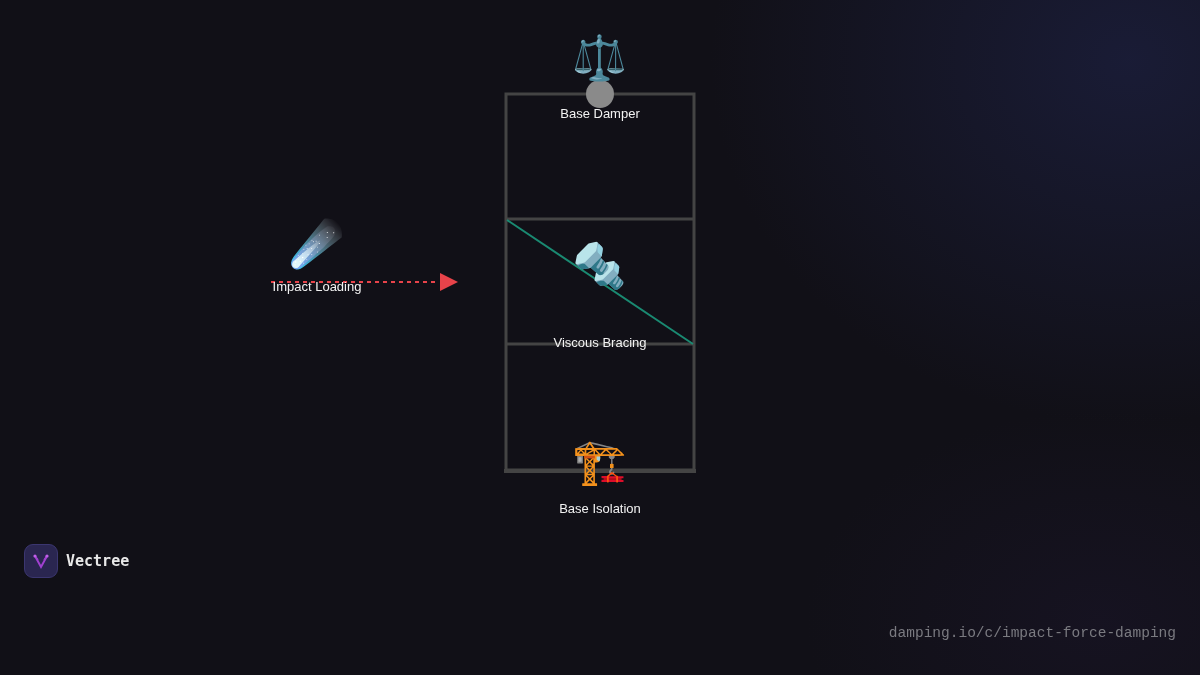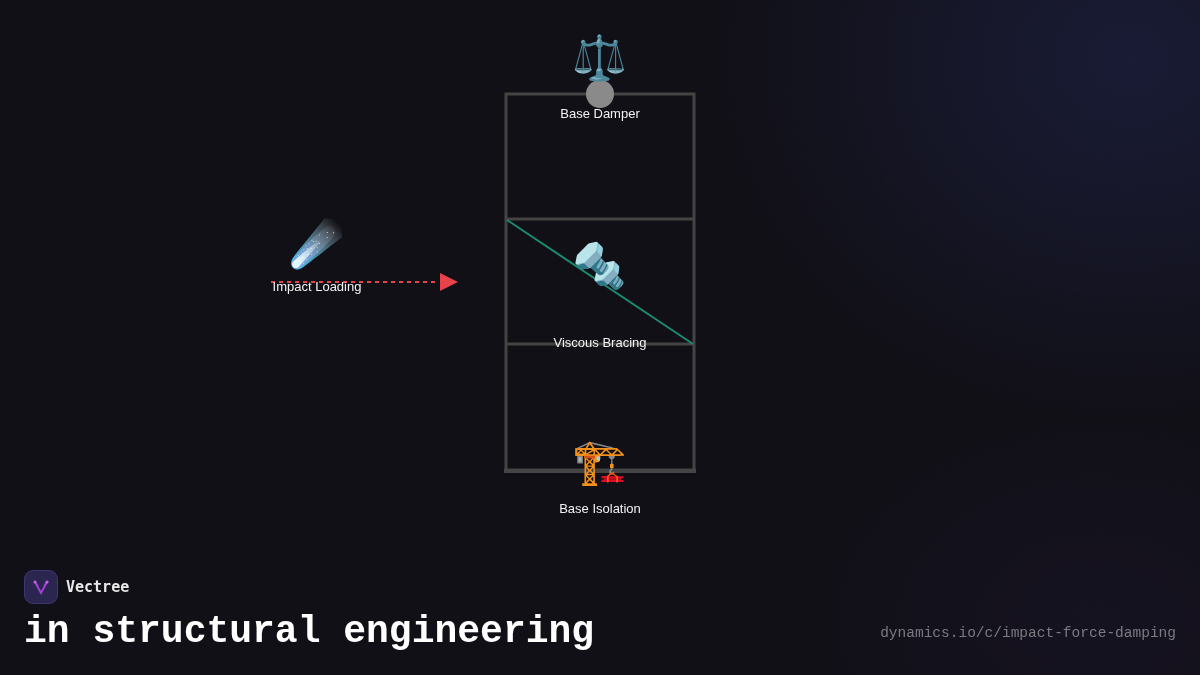--- a/index.html
+++ b/index.html
@@ -14,21 +14,21 @@
         radial-gradient(ellipse 600px 520px at 1130px 60px, rgba(30,34,70,0.65), rgba(20,20,40,0.0) 70%),
         radial-gradient(ellipse 420px 300px at 1100px 620px, rgba(28,22,45,0.45), rgba(0,0,0,0) 70%);
       pointer-events:none;
     }
     svg.diagram { position:absolute; left:0; top:0; }
     .label {
       position:absolute; color:#f2f2f2; font-size:13px; white-space:nowrap;
       transform:translateX(-50%);
     }
     .emoji { position:absolute; font-size:44px; line-height:1; transform:translateX(-50%); }
-    .brand { position:absolute; left:24px; top:544px; display:flex; align-items:center; gap:8px;margin-top:26px; }
+    .brand { position:absolute; left:24px; top:544px; display:flex; align-items:center; gap:8px; }
     .brand-logo {
       width:34px; height:34px; border-radius:9px; background:#2a2650;
       display:flex; align-items:center; justify-content:center;
       border:1px solid #3b3670; box-sizing:border-box;
     }
     .brand-name { color:#e8e8e8; font-family:"DejaVu Sans Mono", monospace; font-weight:bold; font-size:15px; }
     .title {
       position:absolute; left:24px; top:582px; margin:0;
       color:#ffffff; font-family:"Liberation Mono", monospace; font-weight:bold;
       font-size:38px; line-height:33px; letter-spacing:0px;
@@ -79,16 +79,15 @@
       <path d="M4 5 L7 9 M16 5 L13 9" stroke="#a040d0" stroke-width="1.5" fill="none"></path>
       <circle cx="4" cy="5" r="1.6" fill="#c060e8"></circle>
       <circle cx="16" cy="5" r="1.6" fill="#c060e8"></circle>
     </svg>
   </div>
   <span class="brand-name">Vectree</span>
 </div>
 
 <h1 class="title">
   <br>
-  <span>in structural engineering</span>
 </h1>
 
-<div class="url">dynamics.io/c/impact-force-damping</div>
+<div class="url">damping.io/c/impact-force-damping</div>
 
 </body></html>

